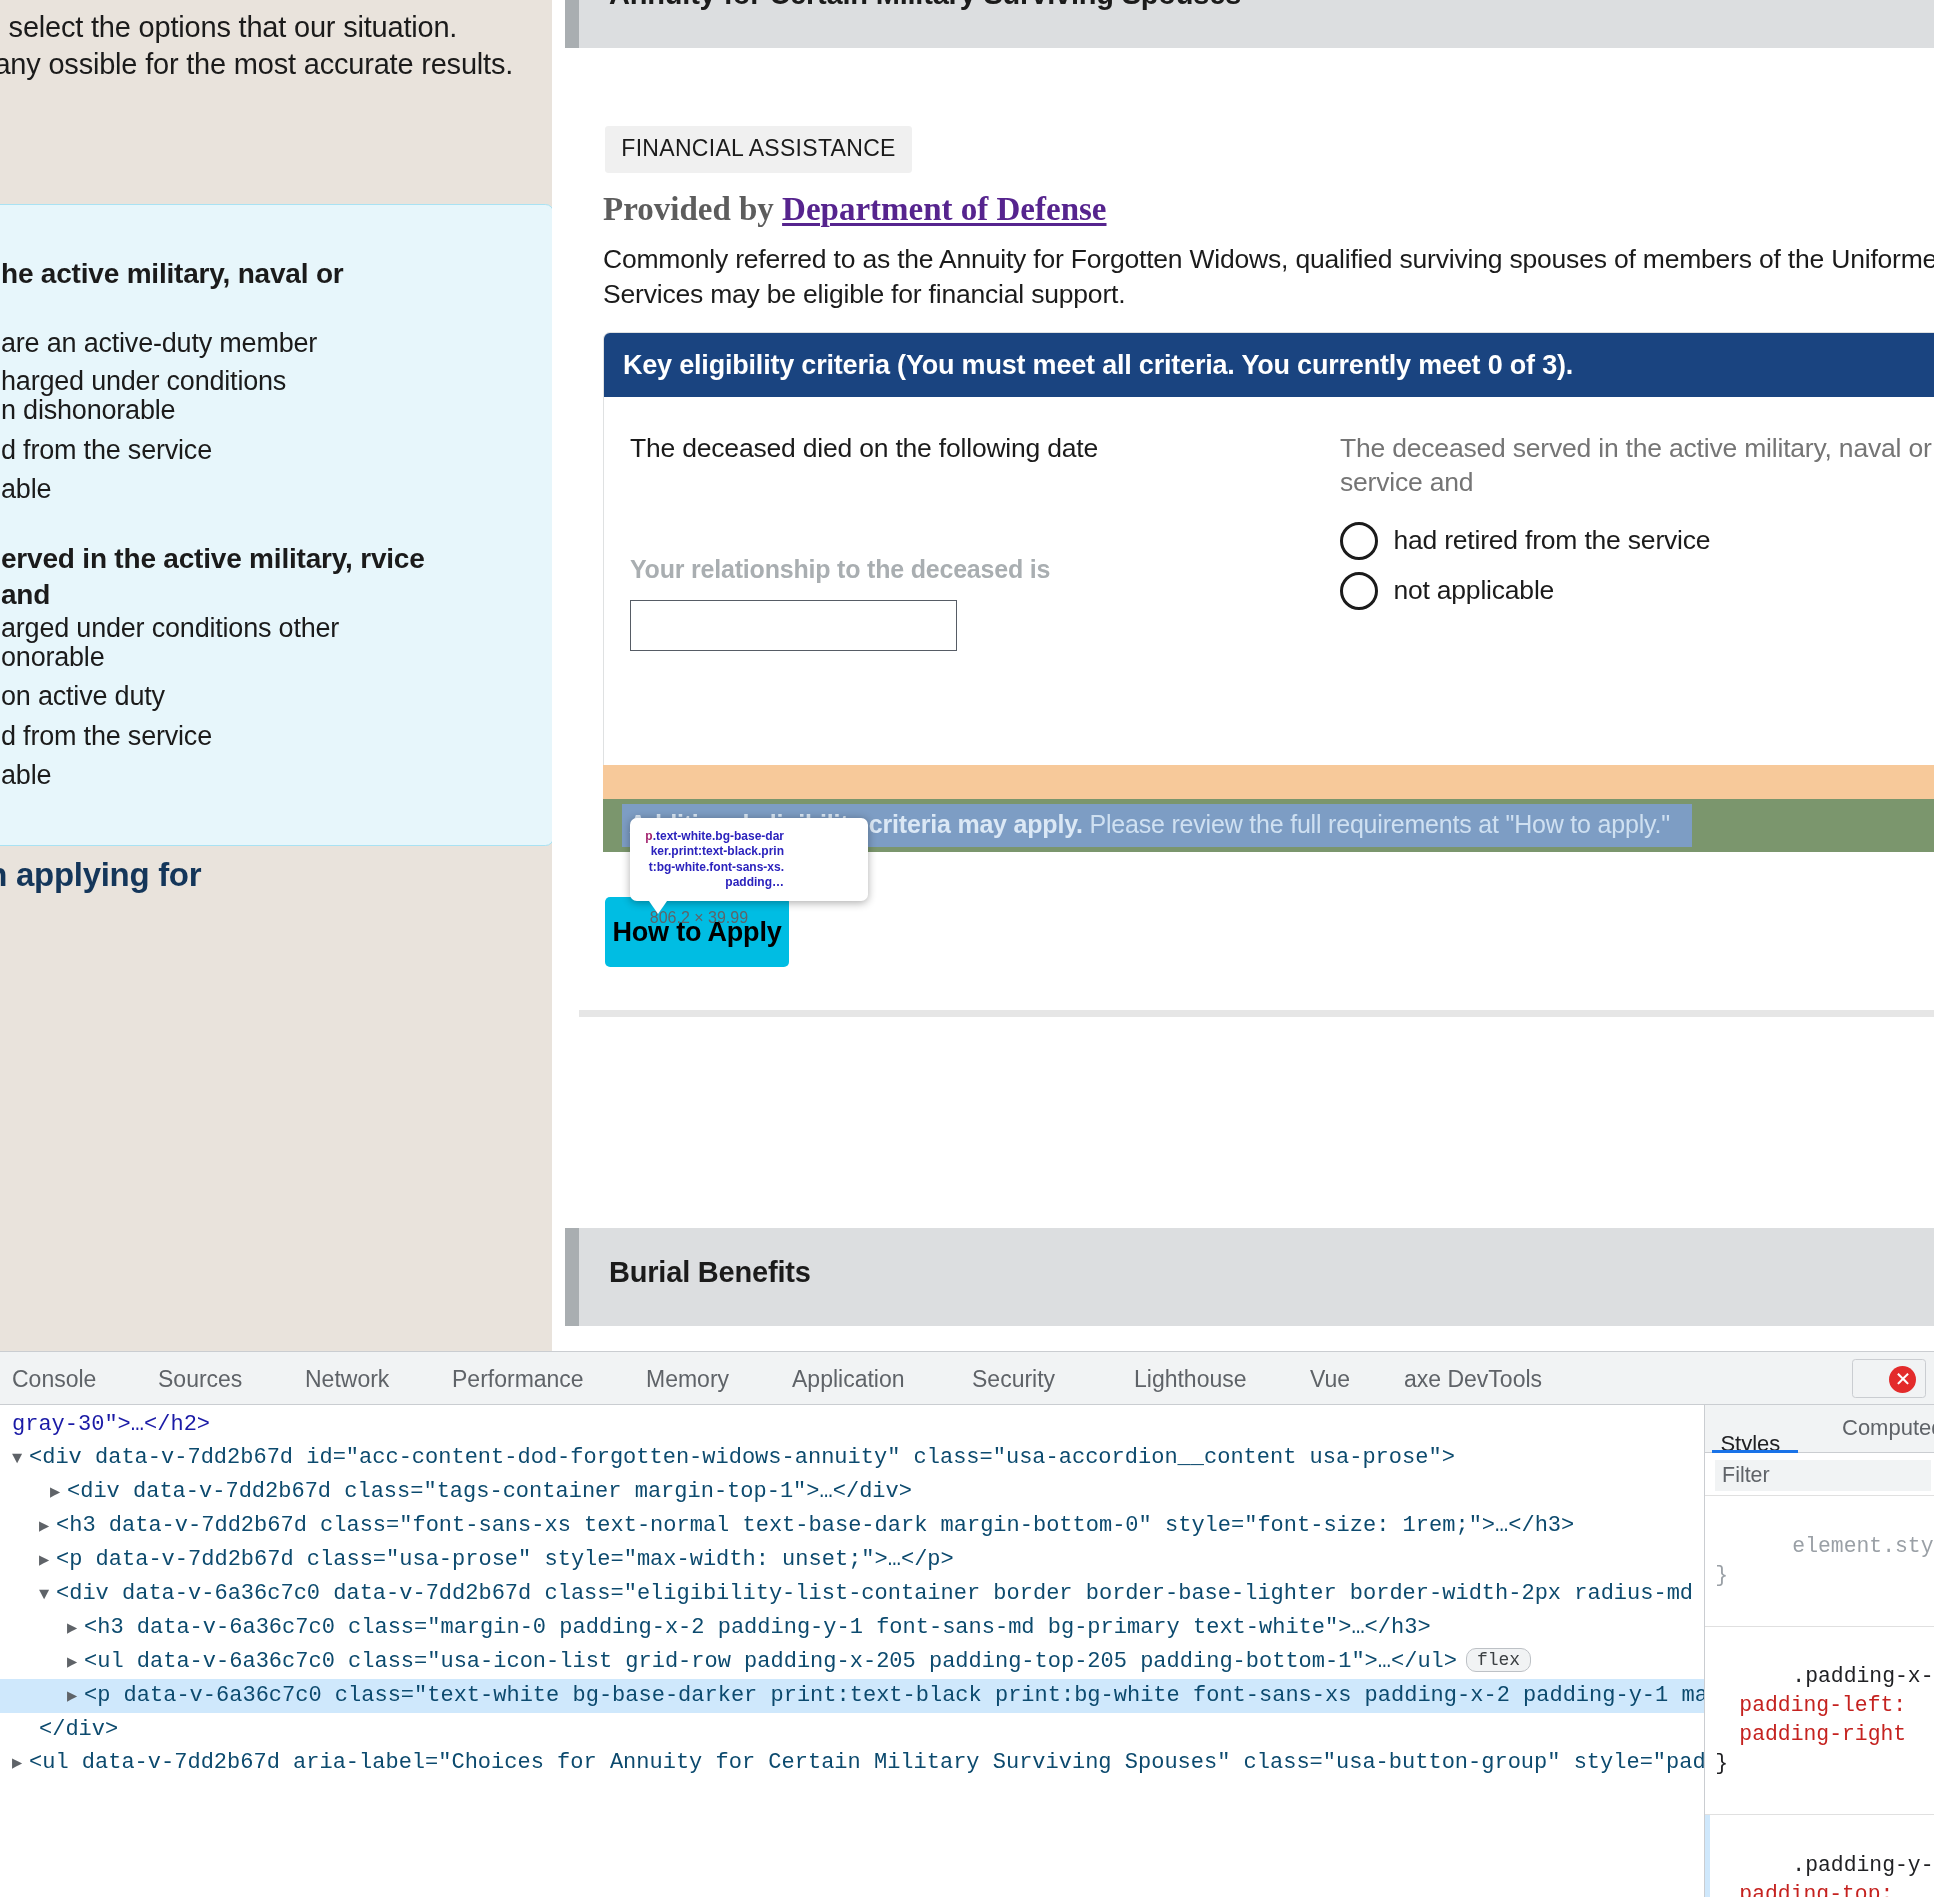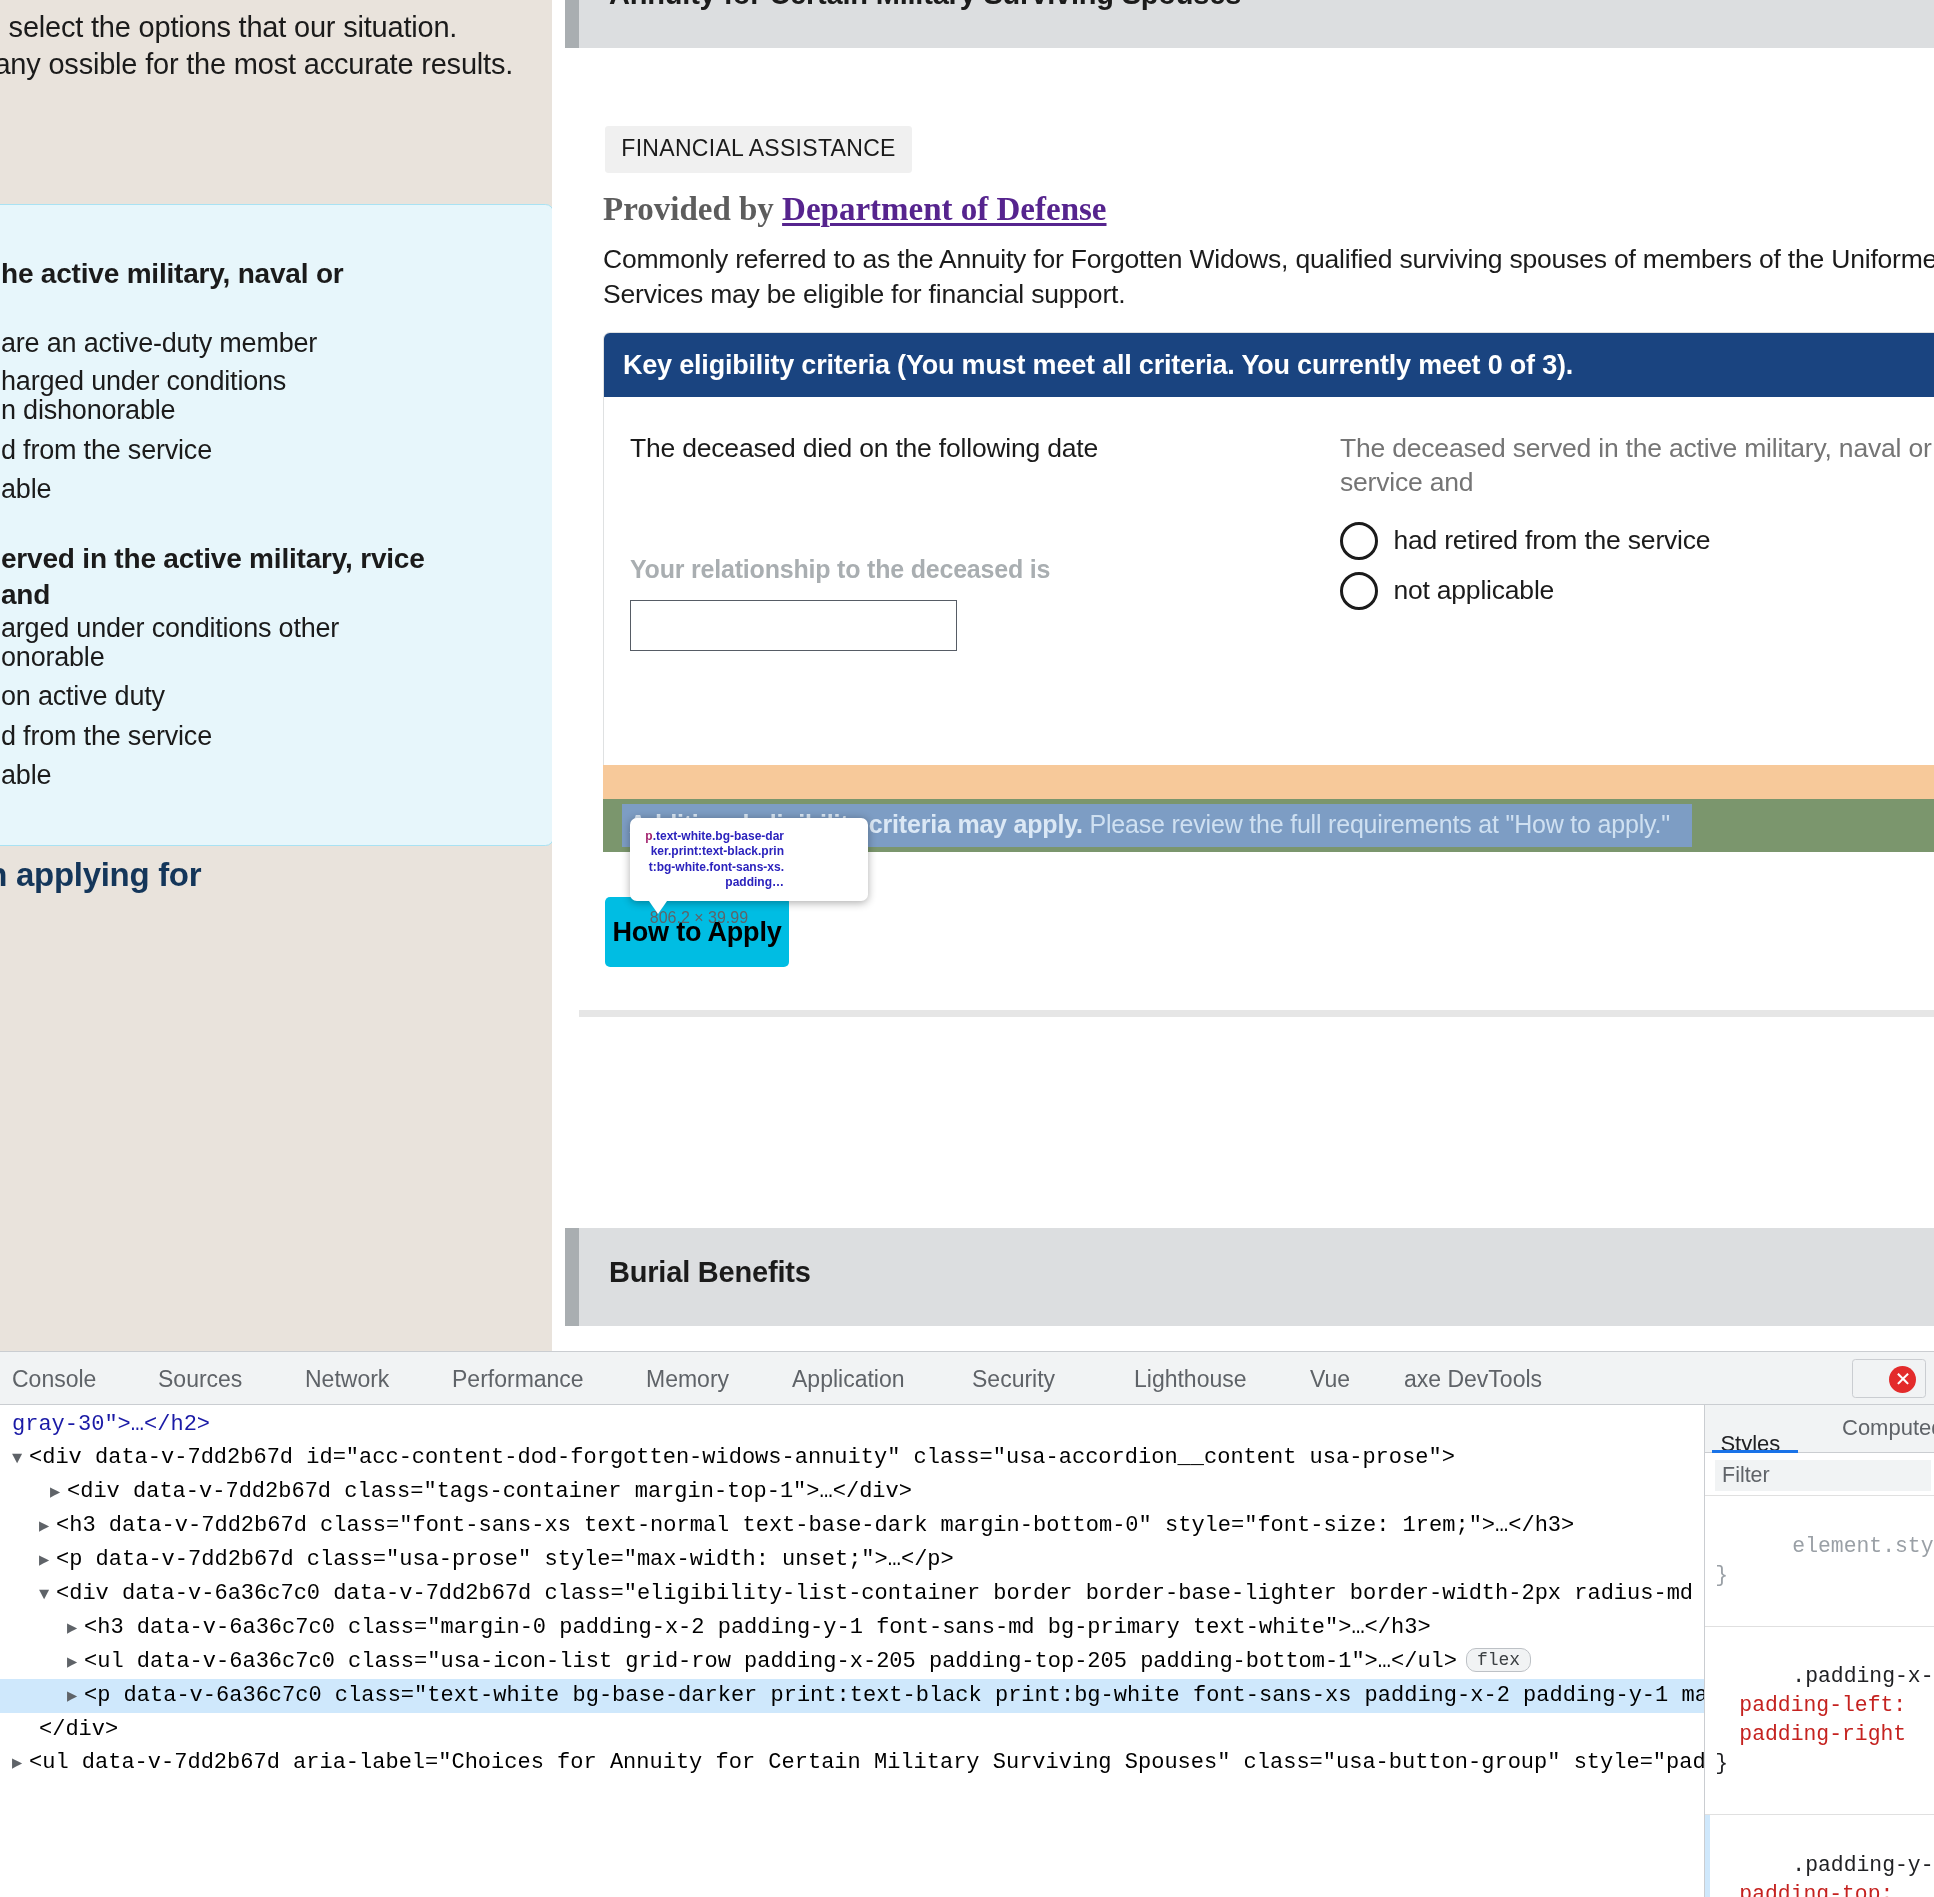--- a/index.html
+++ b/index.html
@@ -267,21 +267,21 @@
     position: absolute; left: 0; top: 53px;
     width: 1704px; height: 493px;
     background: #fff;
     overflow: hidden;
     font-size: 22px; line-height: 33px;
     color: #881280;
     padding-top: 3.4px;
   }
   .dline { position: relative; white-space: pre; padding-left: 12px; }
   .dline.sel-row { background: #cfe8fc; }
-  .tw { color: #000000; }
+  .tw { color: #0c4a6e; }
   .av { color: #1a1aa6; }
   .arrow {
     display: inline-block; width: 17px; color: #5f6368;
     font-size: 17px;
   }
   .badge-flex {
     display: inline-block;
     border: 0.9px solid #bdc1c6; border-radius: 10px;
     background: #f1f3f4; color: #3c4043;
     font-size: 18px; line-height: 22px;

